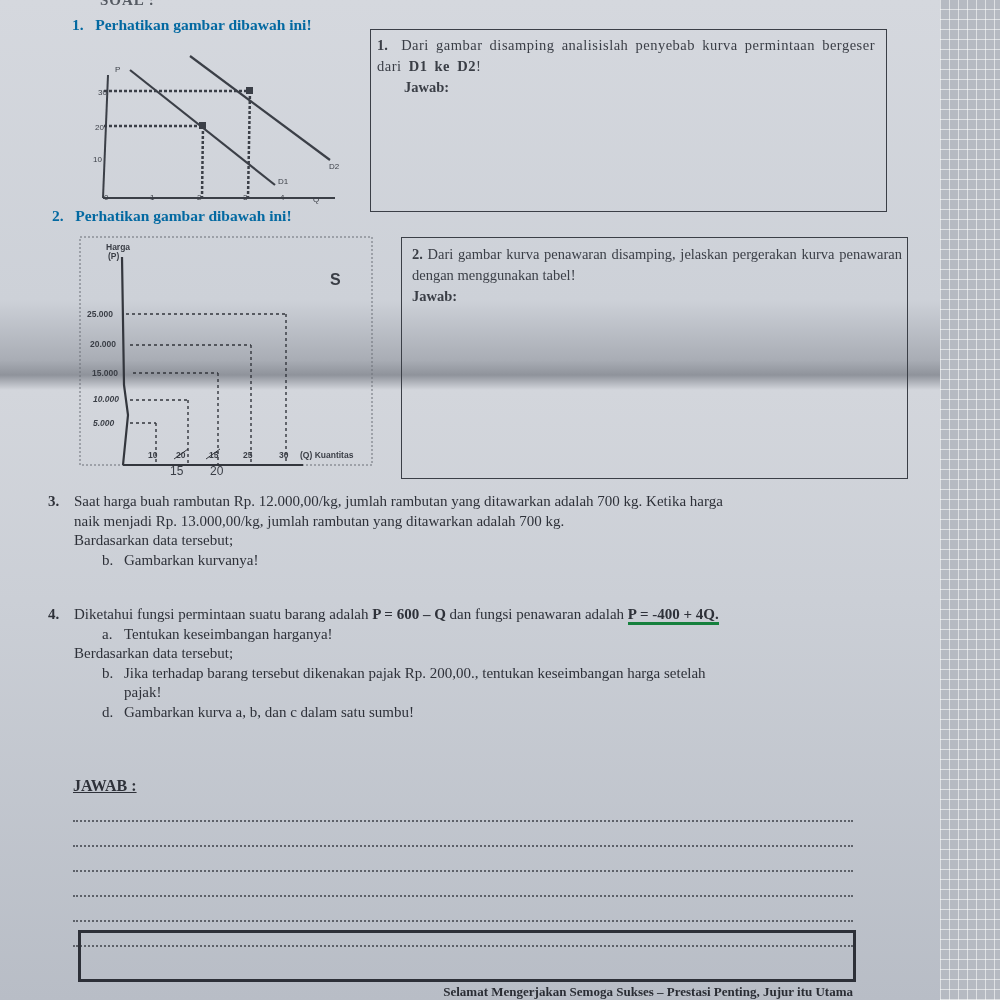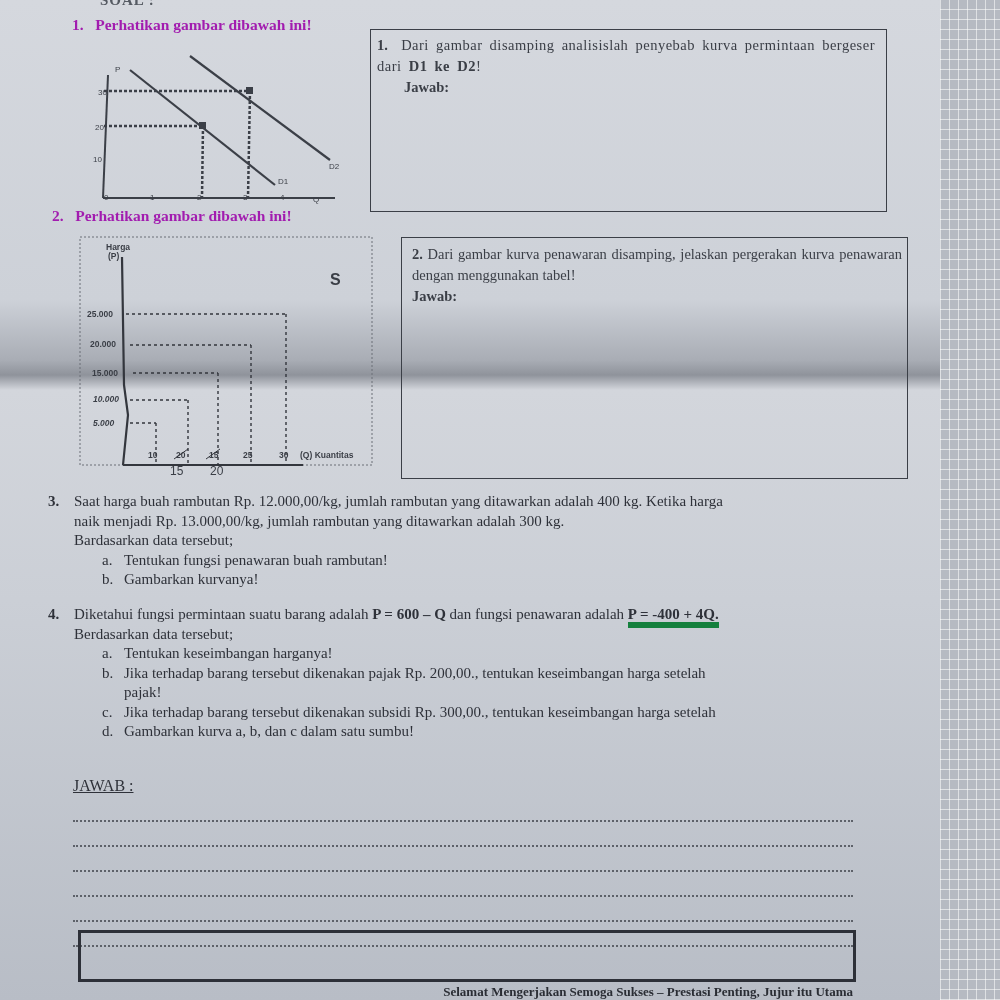--- a/index.html
+++ b/index.html
@@ -15,21 +15,21 @@
   }
   .grid-bg {
     position:absolute; right:0; top:0; width:60px; height:1000px;
     background-color:#b6bac2;
     background-image:
       repeating-linear-gradient(0deg, rgba(255,255,255,.55) 0 1px, transparent 1px 10px),
       repeating-linear-gradient(90deg, rgba(255,255,255,.55) 0 1px, transparent 1px 9px);
   }
   .abs { position:absolute; }
   .soal { left:100px; top:-8px; font-weight:bold; font-size:15px; letter-spacing:1px; color:#555a62; }
-  .qhead { font-weight:bold; font-size:15.5px; color:#a21caf; white-space:nowrap; }
+  .qhead { font-weight:bold; font-size:15.5px; color:#0369a1; white-space:nowrap; }
   .box { border:1.5px solid #3b3f47; }
   .boxtext { font-size:14.5px; line-height:21px; color:#3a3e46; }
   .boxtext b { font-weight:bold; }
   .narrow { font-family:"Liberation Serif", serif; font-size:15px; line-height:19.5px; color:#2e3139; transform-origin:left top; }
   .lines div { height:23px; border-bottom:2px dotted #5d6169; }
   .footer-box { left:78px; top:930px; width:772px; height:46px; border:3.5px solid #2d3038; }
   .footer-text { width:100%; text-align:right; font-weight:bold; font-size:13px; line-height:46px; color:#2a2d34;margin-top:36px; }
   svg text { font-family:"Liberation Sans", sans-serif; }
 </style>
 </head>
@@ -130,38 +130,36 @@
 
 <div class="abs box" style="left:381px;top:237px;width:505px;height:240px;margin-left:20px;">
   <div class="boxtext" style="position:absolute;left:10px;top:6px;width:490px;text-align:justify;">
     <span style="font-weight:bold;">2.</span>
     <span>Dari gambar kurva penawaran disamping, jelaskan pergerakan kurva penawaran dengan menggunakan tabel!</span>
     <div style="font-weight:bold;">Jawab:</div>
   </div>
 </div>
 
 <div class="abs narrow" style="left:48px;top:492px;width:880px;">
-  <div><span style="font-weight:bold;display:inline-block;width:26px;">3.</span><span>Saat harga buah rambutan Rp. 12.000,00/kg, jumlah rambutan yang ditawarkan adalah 400 kg. Ketika harga</span></div>
-  <div style="padding-left:26px;">naik menjadi Rp. 13.000,00/kg, jumlah rambutan yang ditawarkan adalah 300 kg.</div>
+  <div><span style="font-weight:bold;display:inline-block;width:26px;">3.</span><span>Saat harga buah rambutan Rp. 12.000,00/kg, jumlah rambutan yang ditawarkan adalah 700 kg. Ketika harga</span></div>
+  <div style="padding-left:26px;">naik menjadi Rp. 13.000,00/kg, jumlah rambutan yang ditawarkan adalah 700 kg.</div>
   <div style="padding-left:26px;">Bardasarkan data tersebut;</div>
-  <div style="padding-left:54px;"><span style="display:inline-block;width:22px;">a.</span><span>Tentukan fungsi penawaran buah rambutan!</span></div>
   <div style="padding-left:54px;"><span style="display:inline-block;width:22px;">b.</span><span>Gambarkan kurvanya!</span></div>
 </div>
 
 <div class="abs narrow" style="left:48px;top:605px;width:880px;">
-  <div><span style="font-weight:bold;display:inline-block;width:26px;">4.</span><span>Diketahui fungsi permintaan suatu barang adalah </span><b>P = 600 – Q</b><span> dan fungsi penawaran adalah </span><b style="border-bottom:6px solid #15803d;">P = -400 + 4Q.</b></div>
+  <div><span style="font-weight:bold;display:inline-block;width:26px;">4.</span><span>Diketahui fungsi permintaan suatu barang adalah </span><b>P = 600 – Q</b><span> dan fungsi penawaran adalah </span><b style="border-bottom:3px solid #15803d;">P = -400 + 4Q.</b></div>
+  <div style="padding-left:54px;"><span style="display:inline-block;width:22px;">a.</span><span>Tentukan keseimbangan harganya!</span></div>
   <div style="padding-left:26px;">Berdasarkan data tersebut;</div>
-  <div style="padding-left:54px;"><span style="display:inline-block;width:22px;">a.</span><span>Tentukan keseimbangan harganya!</span></div>
   <div style="padding-left:54px;"><span style="display:inline-block;width:22px;">b.</span><span>Jika terhadap barang tersebut dikenakan pajak Rp. 200,00., tentukan keseimbangan harga setelah</span></div>
   <div style="padding-left:76px;">pajak!</div>
-  <div style="padding-left:54px;"><span style="display:inline-block;width:22px;">c.</span><span>Jika terhadap barang tersebut dikenakan subsidi Rp. 300,00., tentukan keseimbangan harga setelah</span></div>
   <div style="padding-left:54px;"><span style="display:inline-block;width:22px;">d.</span><span>Gambarkan kurva a, b, dan c dalam satu sumbu!</span></div>
 </div>
 
-<div class="abs" style="left:73px;top:777px;font-weight:normal;font-size:16px;text-decoration:underline;color:#2e3139;">JAWAB :</div>
+<div class="abs" style="left:73px;top:777px;font-weight:bold;font-size:16px;text-decoration:underline;color:#2e3139;">JAWAB :</div>
 <div class="abs lines" style="left:73px;top:797px;width:780px;">
   <div></div>
   <div></div>
   <div></div>
   <div></div>
   <div></div>
   <div></div>
 </div>
 
 <div class="abs footer-box">

